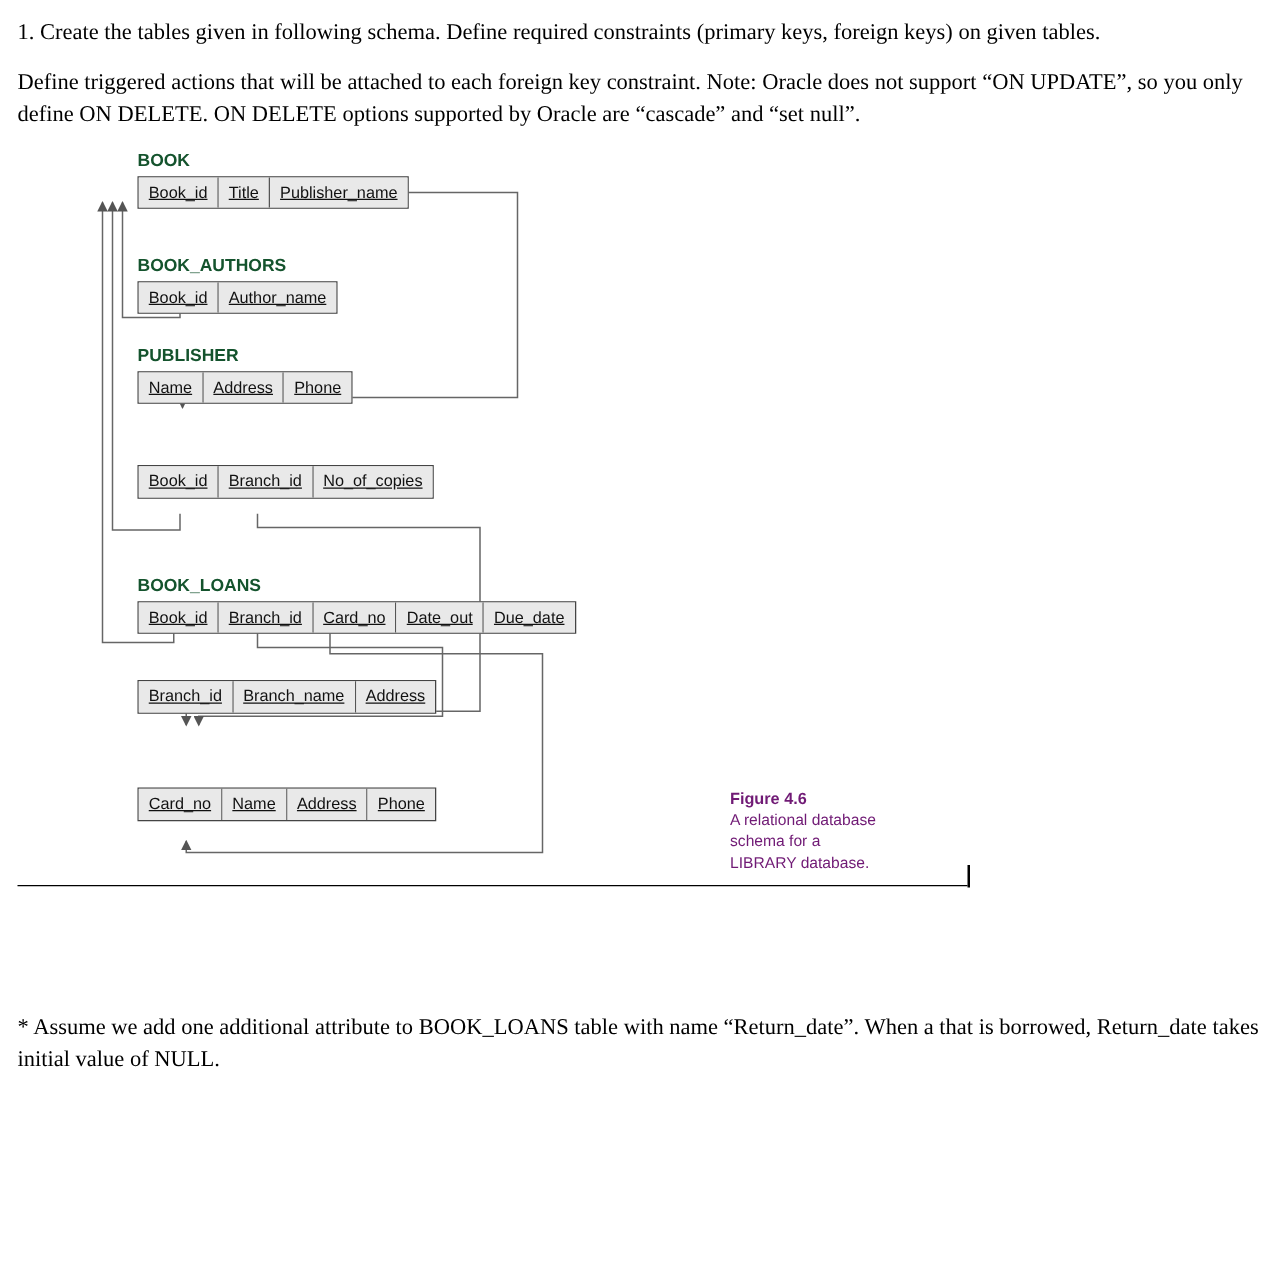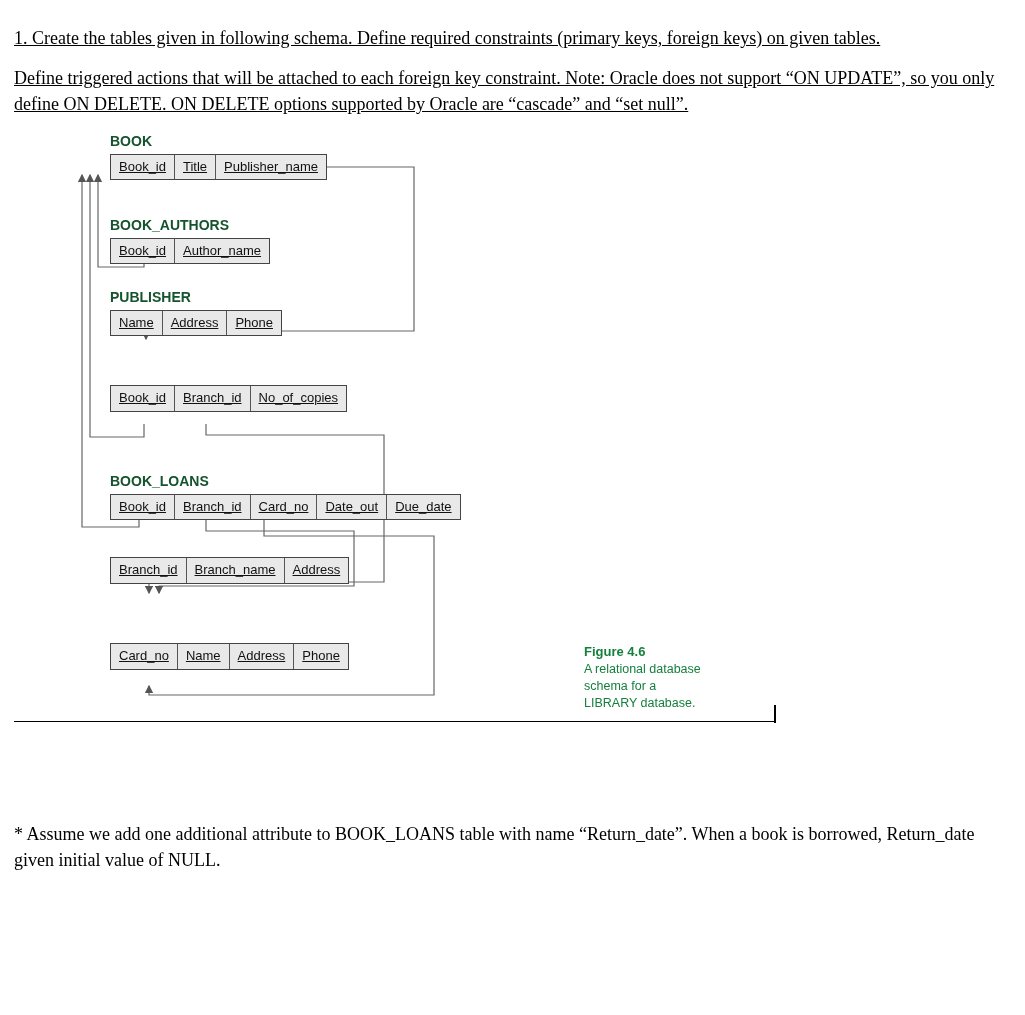--- a/index.html
+++ b/index.html
@@ -6,21 +6,21 @@
   body {
     font-family: Georgia, 'Times New Roman', serif;
     font-size: 18px;
     line-height: 1.45;
     color: #000;
     background: #fff;
     margin: 0;
     padding: 12px 14px;
     width: 1025px;
   }
-  .para { margin: 13px 0 14px 0; text-decoration: underline; }
+  .para { margin: 0 0 14px 0; }
   .diagram-wrap {
     position: relative;
     width: 996px;
     height: 640px;
     margin: 10px 0 10px 0;
   }
   svg.lines {
     position: absolute;
     left: 0; top: 0;
     width: 996px; height: 640px;
@@ -51,21 +51,21 @@
     white-space: nowrap;
     text-decoration: underline;
   }
   .cell:last-child { border-right: none; }
   .cell.pk { }
 
   .caption {
     position: absolute;
     font-family: Arial, Helvetica, sans-serif;
     font-size: 12.5px;
-    color: #15803d;
+    color: #701a75;
     line-height: 1.35;
   }
   .caption b { font-size: 13px; }
   .hr {
     position: absolute;
     height: 0;
     border-top: 1px solid #000;
   }
   .cursor {
     position: absolute;
@@ -178,13 +178,13 @@
     <span>A relational database</span><br>
     <span>schema for a</span><br>
     <span>LIBRARY database.</span>
   </div>
 
   <div class="hr" style="left:0px; top:590px; width:760px;"></div>
   <div class="cursor" style="left:760px; top:574px;"></div>
 
 </div>
 
-<p class="footnote">* Assume we add one additional attribute to BOOK_LOANS table with name “Return_date”. When a book is borrowed, Return_date given initial value of NULL.</p>
+<p class="footnote">* Assume we add one additional attribute to BOOK_LOANS table with name “Return_date”. When a that is borrowed, Return_date takes initial value of NULL.</p>
 
 </body></html>

